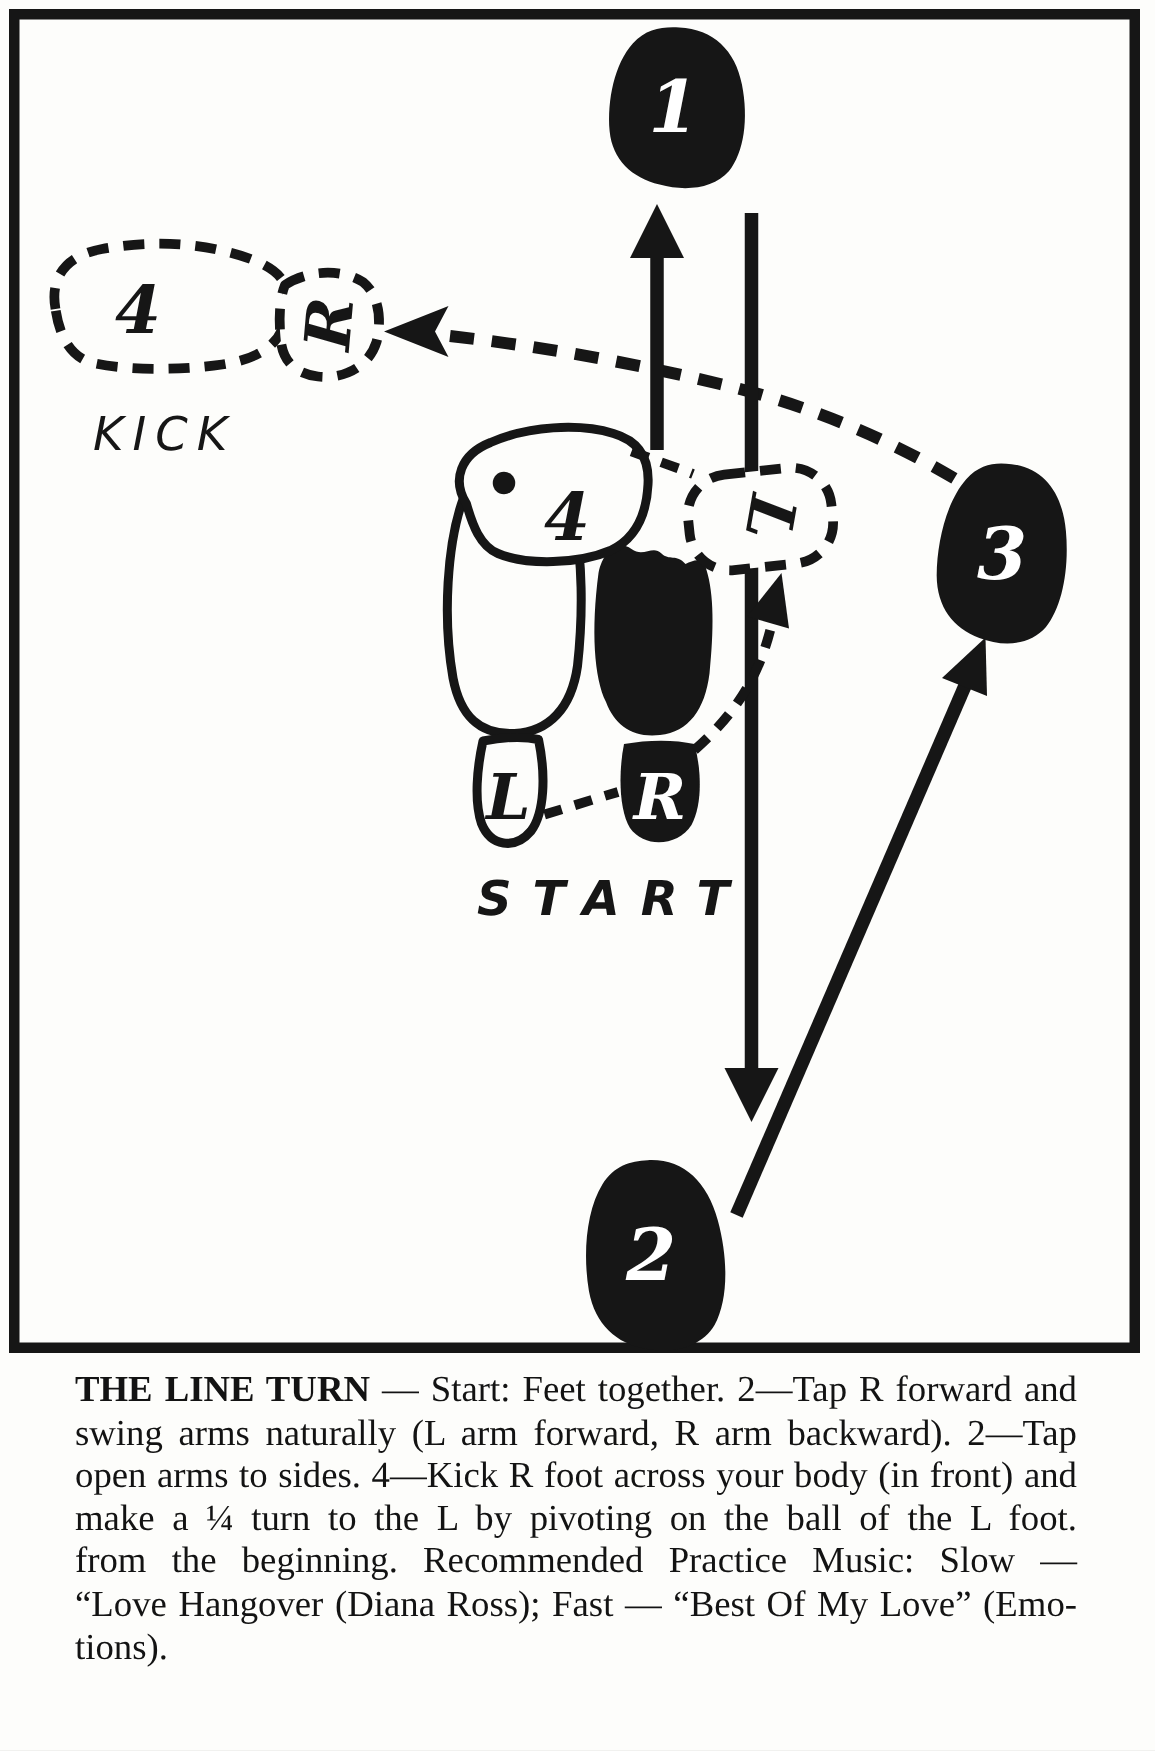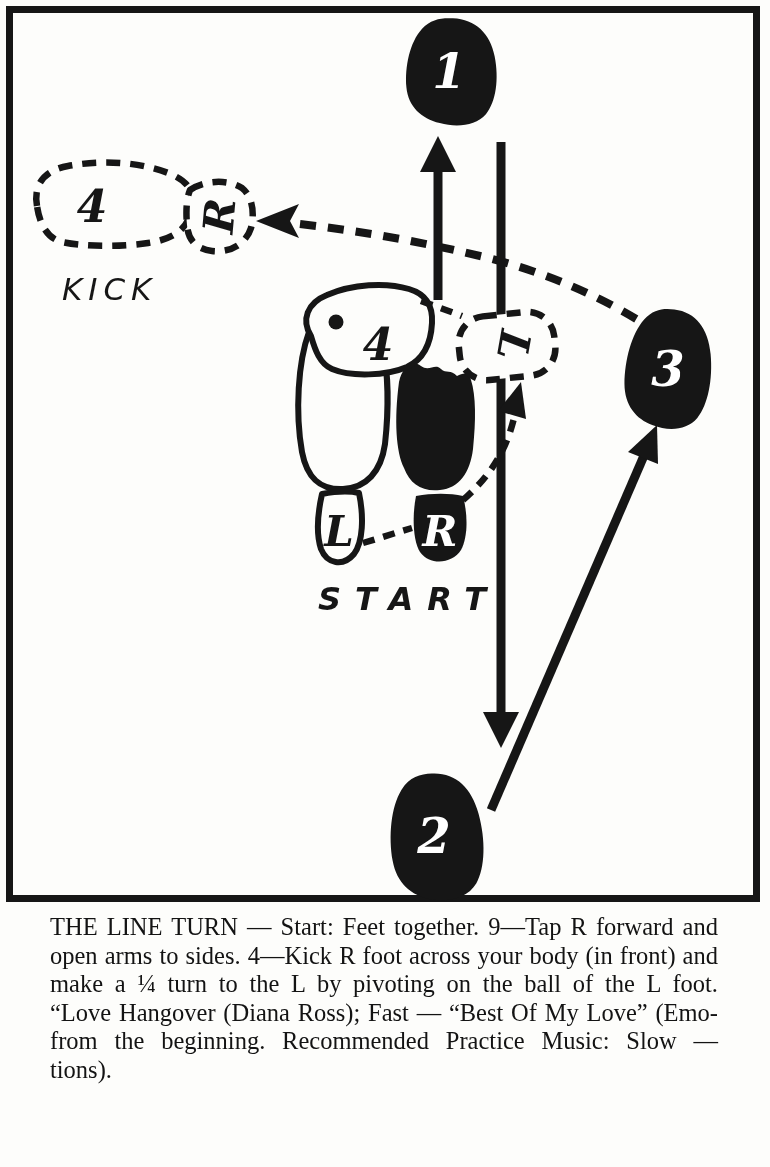--- a/index.html
+++ b/index.html
@@ -21,21 +21,21 @@
   .heel-white{fill:#ffffff;font:italic 700 42px "DejaVu Serif",serif;text-anchor:middle;}
   .hand-text{fill:#161616;font:italic 400 31px "DejaVu Sans",sans-serif;letter-spacing:6px;}
   .start-text{fill:#161616;font:italic 700 32px "DejaVu Sans",sans-serif;letter-spacing:14px;}
   
   .caption{
     position:absolute;left:50px;top:913px;width:668px;
     font-size:24.5px;line-height:28.6px;color:#131313;
   }
   .cap-line{text-align:justify;text-align-last:justify;white-space:normal;}
   .cap-line.cap-last{text-align:left;text-align-last:left;}
-  .cap-title{font-weight:normal;}
+  .cap-title{font-weight:bold;}
 </style>
 </head>
 <body>
 
 <div class="page">
 
   <svg class="diagram-svg" width="770" height="905" viewBox="0 0 770 905">
 
     <defs>
       <path id="toe-blob" d="M -2,-56 C 22,-56 38,-42 44,-18 C 50,6 48,30 38,44 C 28,57 8,60 -10,56 C -30,52 -44,40 -47,20 C -50,-2 -46,-28 -34,-43 C -25,-54 -14,-56 -2,-56 Z"></path>
@@ -114,21 +114,22 @@
       <path class="dash-foot" d="M 190,190 C 205,180 228,179 242,188 C 252,196 255,212 251,228 C 246,244 230,253 212,251 C 196,249 188,240 187,225 C 186,213 186,200 190,190 Z"></path>
       <text class="num-black" x="92" y="222">4</text>
       <text class="heel-black" x="0" y="13" transform="translate(221,216) rotate(-85)">R</text>
       <text class="hand-text" x="62" y="300">KICK</text>
     </g>
 
     <text class="start-text" x="318" y="610">START</text>
   </svg>
 
   <div class="caption">
-    <div class="cap-line"><span class="cap-title">THE LINE TURN</span><span> — Start: Feet together. 9—Tap R forward and</span></div>
+    <div class="cap-line"><span class="cap-title">THE LINE TURN</span><span> — Start: Feet together. 2—Tap R forward and</span></div>
+    <div class="cap-line">swing arms naturally (L arm forward, R arm backward). 2—Tap</div>
     <div class="cap-line">open arms to sides. 4—Kick R foot across your body (in front) and</div>
     <div class="cap-line">make a ¼ turn to the L by pivoting on the ball of the L foot.</div>
+    <div class="cap-line">from the beginning. Recommended Practice Music: Slow —</div>
     <div class="cap-line">“Love Hangover (Diana Ross); Fast — “Best Of My Love” (Emo-</div>
-    <div class="cap-line">from the beginning. Recommended Practice Music: Slow —</div>
     <div class="cap-line cap-last">tions).</div>
   </div>
 
 </div>
 
 </body></html>

